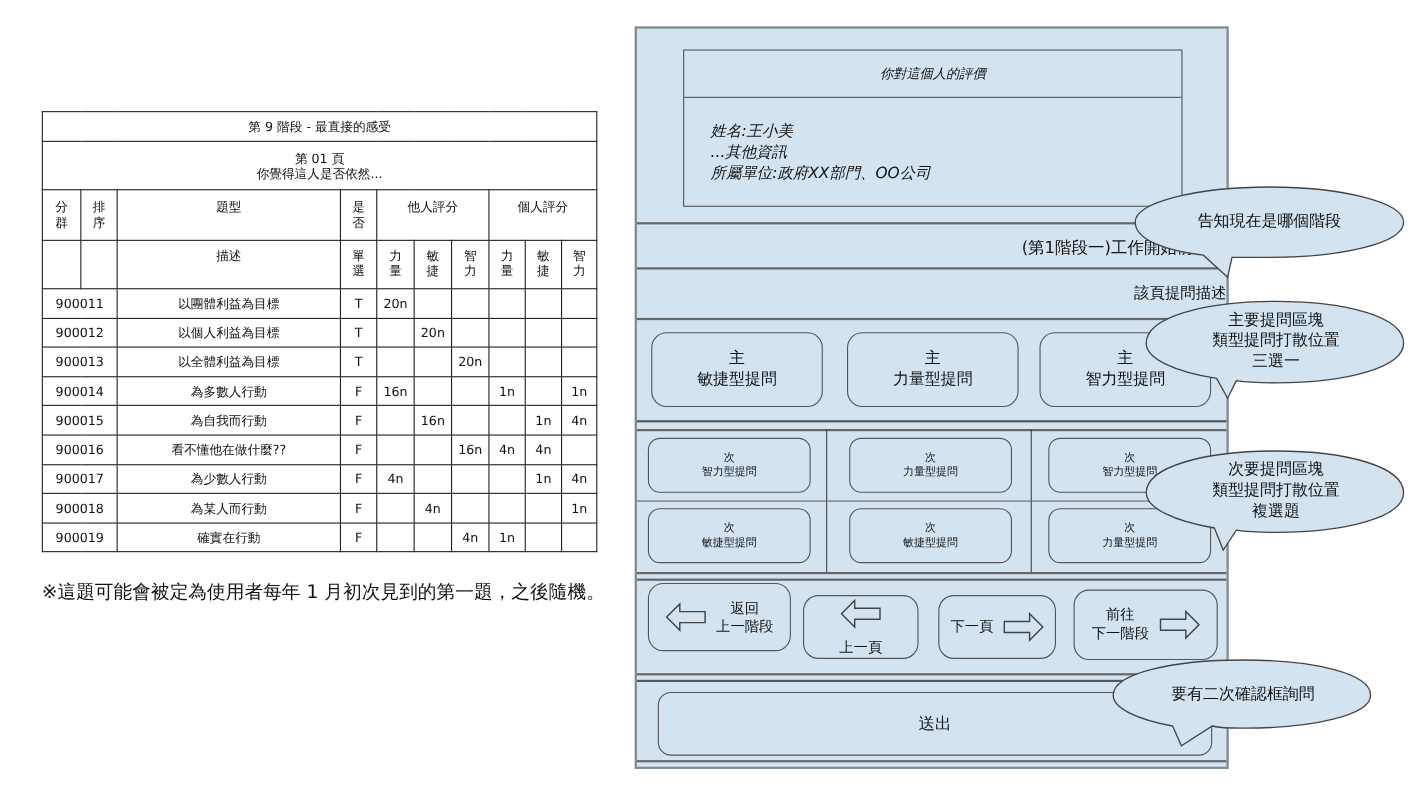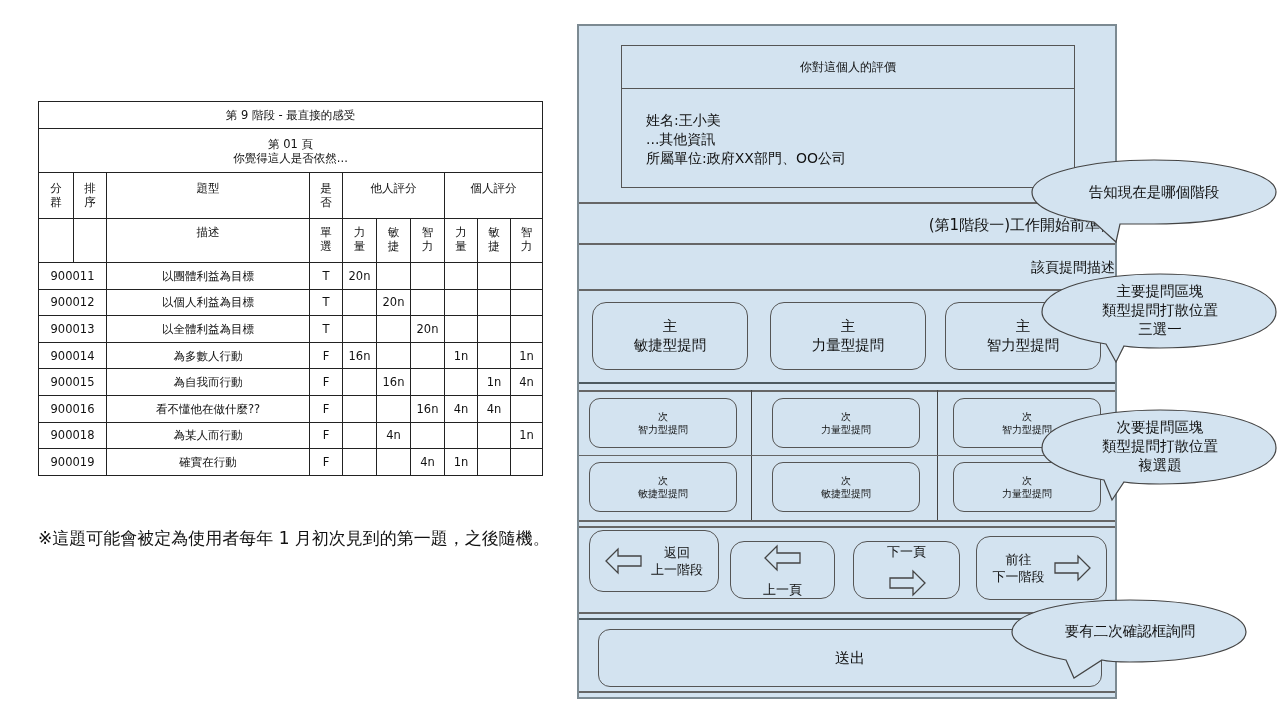--- a/index.html
+++ b/index.html
@@ -29,21 +29,21 @@
     position:absolute; left:38px; top:527px; font-size:17px; color:#111;
   }
 
   
   .mock {
     position:absolute; left:577px; top:24px; width:540px; height:675px;
     background:#d3e3f0; border:2px solid #7c8a92; box-sizing:border-box;
   }
   .info-box {
     position:absolute; left:42px; top:19px; width:454px; height:143px;
-    border:1.5px solid #555; box-sizing:border-box;
+    border:1.5px solid #555; box-sizing:border-box;font-style:italic;
   }
   .info-head {
     height:42px; border-bottom:1.5px solid #555; text-align:center;
     font-size:12px; line-height:42px;
   }
   .info-body { padding:22px 0 0 24px; font-size:14px; line-height:19px; }
   .hline { position:absolute; left:0; right:0; border-top:2px solid #666; }
   .hline.dark { border-top:2.5px solid #4d5a60; }
   .stage-title {
     position:absolute; left:0; right:0; top:180px; height:38px; line-height:38px;
@@ -182,20 +182,31 @@
         <td>看不懂他在做什麼??</td>
         <td>F</td>
         <td></td>
         <td></td>
         <td>16n</td>
         <td>4n</td>
         <td>4n</td>
         <td></td>
       </tr>
       <tr class="row-data">
+        <td colspan="2">900017</td>
+        <td>為少數人行動</td>
+        <td>F</td>
+        <td>4n</td>
+        <td></td>
+        <td></td>
+        <td></td>
+        <td>1n</td>
+        <td>4n</td>
+      </tr>
+      <tr class="row-data">
         <td colspan="2">900018</td>
         <td>為某人而行動</td>
         <td>F</td>
         <td></td>
         <td>4n</td>
         <td></td>
         <td></td>
         <td></td>
         <td>1n</td>
       </tr>
@@ -286,21 +297,21 @@
       <div>返回</div>
       <div>上一階段</div>
     </div>
   </div>
   <div class="rbtn nav-btn" style="left:151px; top:515px; width:105px; height:58px;flex-direction:column;">
     <svg class="arrow" viewBox="0 0 38 30">
         <polygon points="1,15 13,3 13,10 36,10 36,20 13,20 13,27" fill="none" stroke="#444" stroke-width="1.3"></polygon>
       </svg>
     <span>上一頁</span>
   </div>
-  <div class="rbtn nav-btn" style="left:274px; top:515px; width:107px; height:58px;flex-direction:column;">
+  <div class="rbtn nav-btn" style="left:274px; top:515px; width:107px; height:58px;">
     <span>下一頁</span>
     <svg class="arrow" viewBox="0 0 38 30">
         <polygon points="37,15 25,3 25,10 2,10 2,20 25,20 25,27" fill="none" stroke="#444" stroke-width="1.3"></polygon>
       </svg>
   </div>
   <div class="rbtn nav-btn" style="left:397px; top:510px; width:131px; height:64px;text-align:center;">
     <div>
       <div>前往</div>
       <div>下一階段</div>
     </div>
@@ -310,21 +321,21 @@
   </div>
 
   <div class="hline" style="top:586px"></div>
   <div class="hline dark" style="top:592px"></div>
 
   <div class="rbtn submit" style="left:19px; top:603px; width:504px; height:58px;">送出</div>
 
   <div class="hline" style="top:665px"></div>
 </div>
 
-<div class="bubble" style="left:1030px; top:156px; width:248px; height:90px;">
+<div class="bubble" style="left:1030px; top:166px; width:248px; height:90px;font-family:Liberation Mono, monospace;">
   <svg width="248" height="90">
     <path d="M124,4 C190,4 246,18 246,36 C246,55 190,68 124,68 C118,68 100,68 90,68 L86,86 L64,66 C30,62 2,52 2,36 C2,18 58,4 124,4 Z" fill="#d3e3f0" stroke="#444" stroke-width="1.2"></path>
   </svg>
   <div class="btext" style="top:27px;">告知現在是哪個階段</div>
 </div>
 
 <div class="bubble" style="left:1040px; top:272px; width:240px; height:92px;font-family:Liberation Serif, serif;">
   <svg width="240" height="92">
     <path d="M120,2 C184,2 236,16 236,40 C236,62 184,76 120,76 C110,76 96,76 84,74 L76,90 L66,72 C28,66 2,54 2,40 C2,16 56,2 120,2 Z" fill="#d3e3f0" stroke="#444" stroke-width="1.2"></path>
   </svg>

